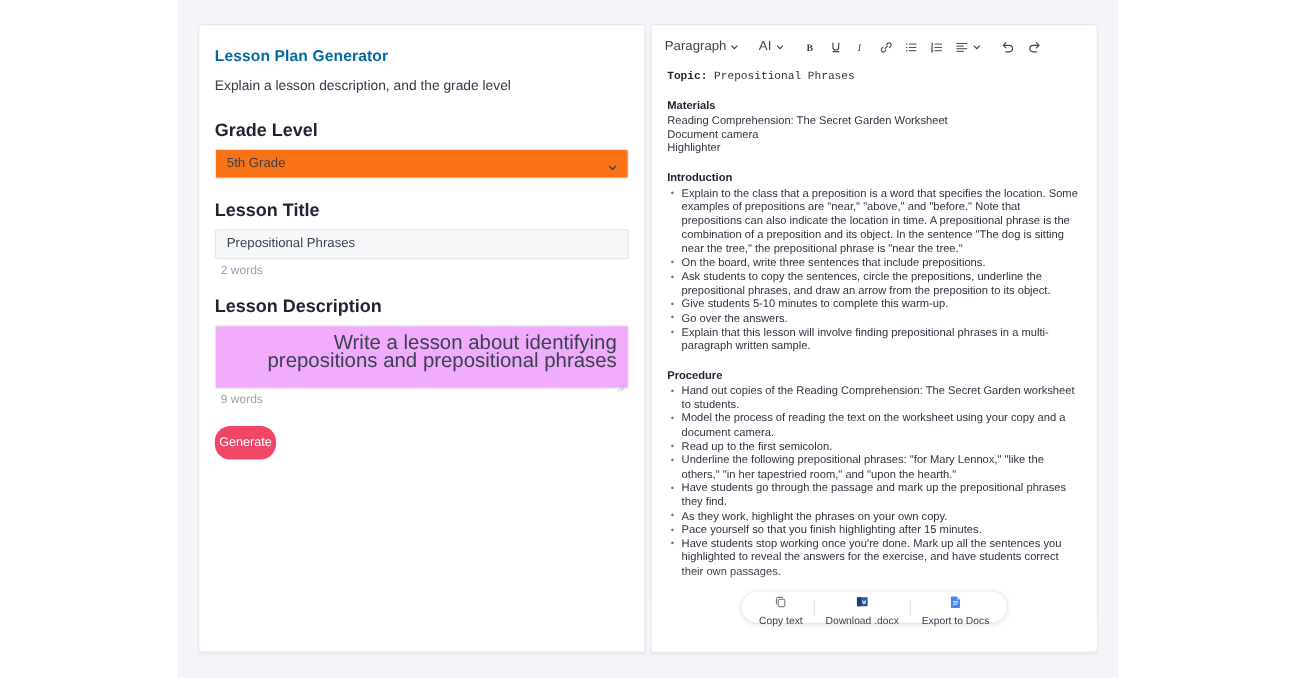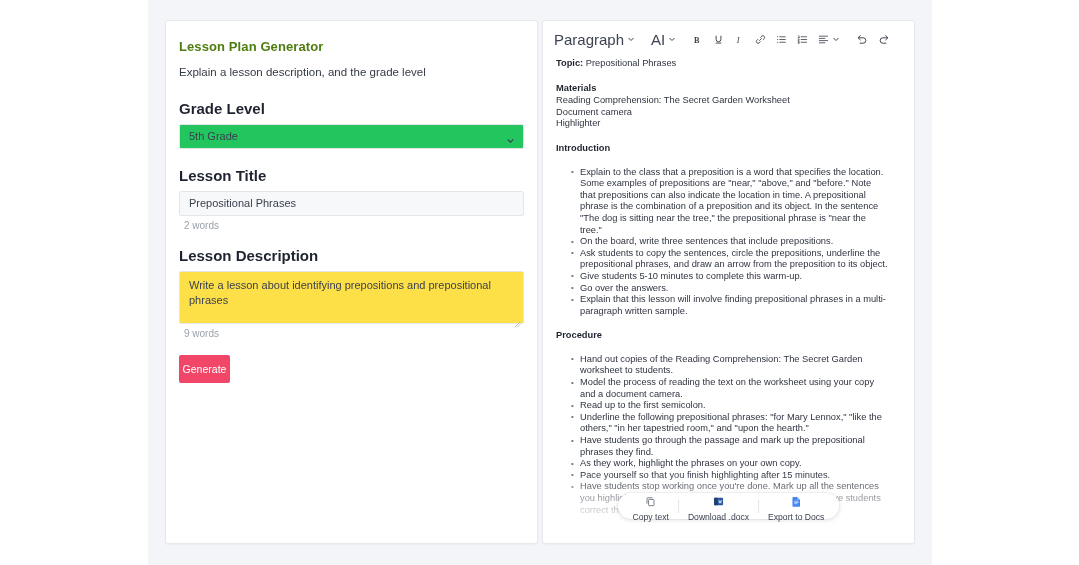--- a/index.html
+++ b/index.html
@@ -38,42 +38,42 @@
   }
   
   .left-card {
     width: 373px;
     padding: 18px 13px 0 13px;
     overflow: hidden;
   }
   .form-title {
     font-size: 13px;
     font-weight: bold;
-    color: #4d7c0f;
+    color: #0369a1;
     margin: 0 0 12px 0;
     letter-spacing: .1px;
   }
   .form-sub {
     font-size: 11.5px;
     color: #343a46;
     margin: 0 0 22px 0;
   }
   .field-label {
     font-size: 15px;
     font-weight: bold;
     color: #1f2430;
     margin: 0 0 7px 0;
   }
   .select-wrap { position: relative; margin-bottom: 18px; }
   .select-box {
     width: 100%;
     height: 25px;
     border: 1px solid #e4e6ec;
     border-radius: 2px;
-    background: #22c55e;
+    background: #f97316;
     font-size: 11px;
     color: #3b4150;
     padding: 0 24px 0 9px;
     line-height: 23px;
     white-space: nowrap;
     overflow: hidden;
   }
   .chevron {
     position: absolute;
     right: 9px; top: 7px;
@@ -98,40 +98,41 @@
     font-size: 10px;
     color: #9aa1ad;
     margin: 4px 0 16px 5px;
   }
   .textarea-wrap { position: relative; }
   .textarea-box {
     width: 100%;
     height: 53px;
     border: 1px solid #e4e6ec;
     border-radius: 2px;
-    background: #fde047;
-    font-size: 11px;
+    background: #f0abfc;
+    font-size: 17px;
     color: #3b4150;
     padding: 6px 9px;
     line-height: 15px;
     overflow: hidden;
+    text-align: right;
   }
   .resize-handle {
     position: absolute;
     right: 3px; bottom: 3px;
     width: 7px; height: 7px;
     color: #a8aeb9;
   }
   .generate-btn {
     margin-top: 14px;
     width: 51px;
     height: 28px;
     background: #f14668;
     border: none;
-    border-radius: 2px;
+    border-radius: 13px;
     color: #ffffff;
     font-size: 10.5px;
     font-family: "Liberation Sans", sans-serif;
     cursor: pointer;
     display: flex;
     align-items: center;
     justify-content: center;
   }
   
   .right-card {
@@ -154,46 +155,46 @@
   .tb-item {
     display: flex;
     align-items: center;
     gap: 3px;
     padding: 2px 5px;
     border-radius: 2px;
     cursor: pointer;
     color: #3d4350;
     white-space: nowrap;
   }
-  .tb-label { font-size: 15px; }
+  .tb-label { font-size: 11px; }
   .tb-icon { display: inline-flex; align-items: center; justify-content: center; }
   .tb-gap { width: 6px; }
   .doc-scroll {
     flex: 1 1 auto;
     position: relative;
     padding: 8px 13px 0 13px;
     overflow: hidden;
   }
   .doc {
     font-size: 9.3px;
     line-height: 11.6px;
     color: #2f3440;
   }
-  .doc .topic { margin-bottom: 13px; }
+  .doc .topic { margin-bottom: 13px; font-family: Liberation Mono, monospace; }
   .doc b { color: #1f2430; font-weight: bold; }
   .sec-head {
     font-weight: bold;
     font-size: 9.3px;
     color: #1f2430;
     margin: 0 0 1px 0;
   }
   .sec { margin-bottom: 13px; }
   .plain-line { margin: 0; }
   ul.doc-list {
-    margin: 12px;
+    margin: 0;
     padding-left: 12px;
     list-style: none;
   }
   ul.doc-list li {
     position: relative;
     margin: 0 0 0 0;
     padding-left: 0;
   }
   ul.doc-list li:before {
     content: "•";

